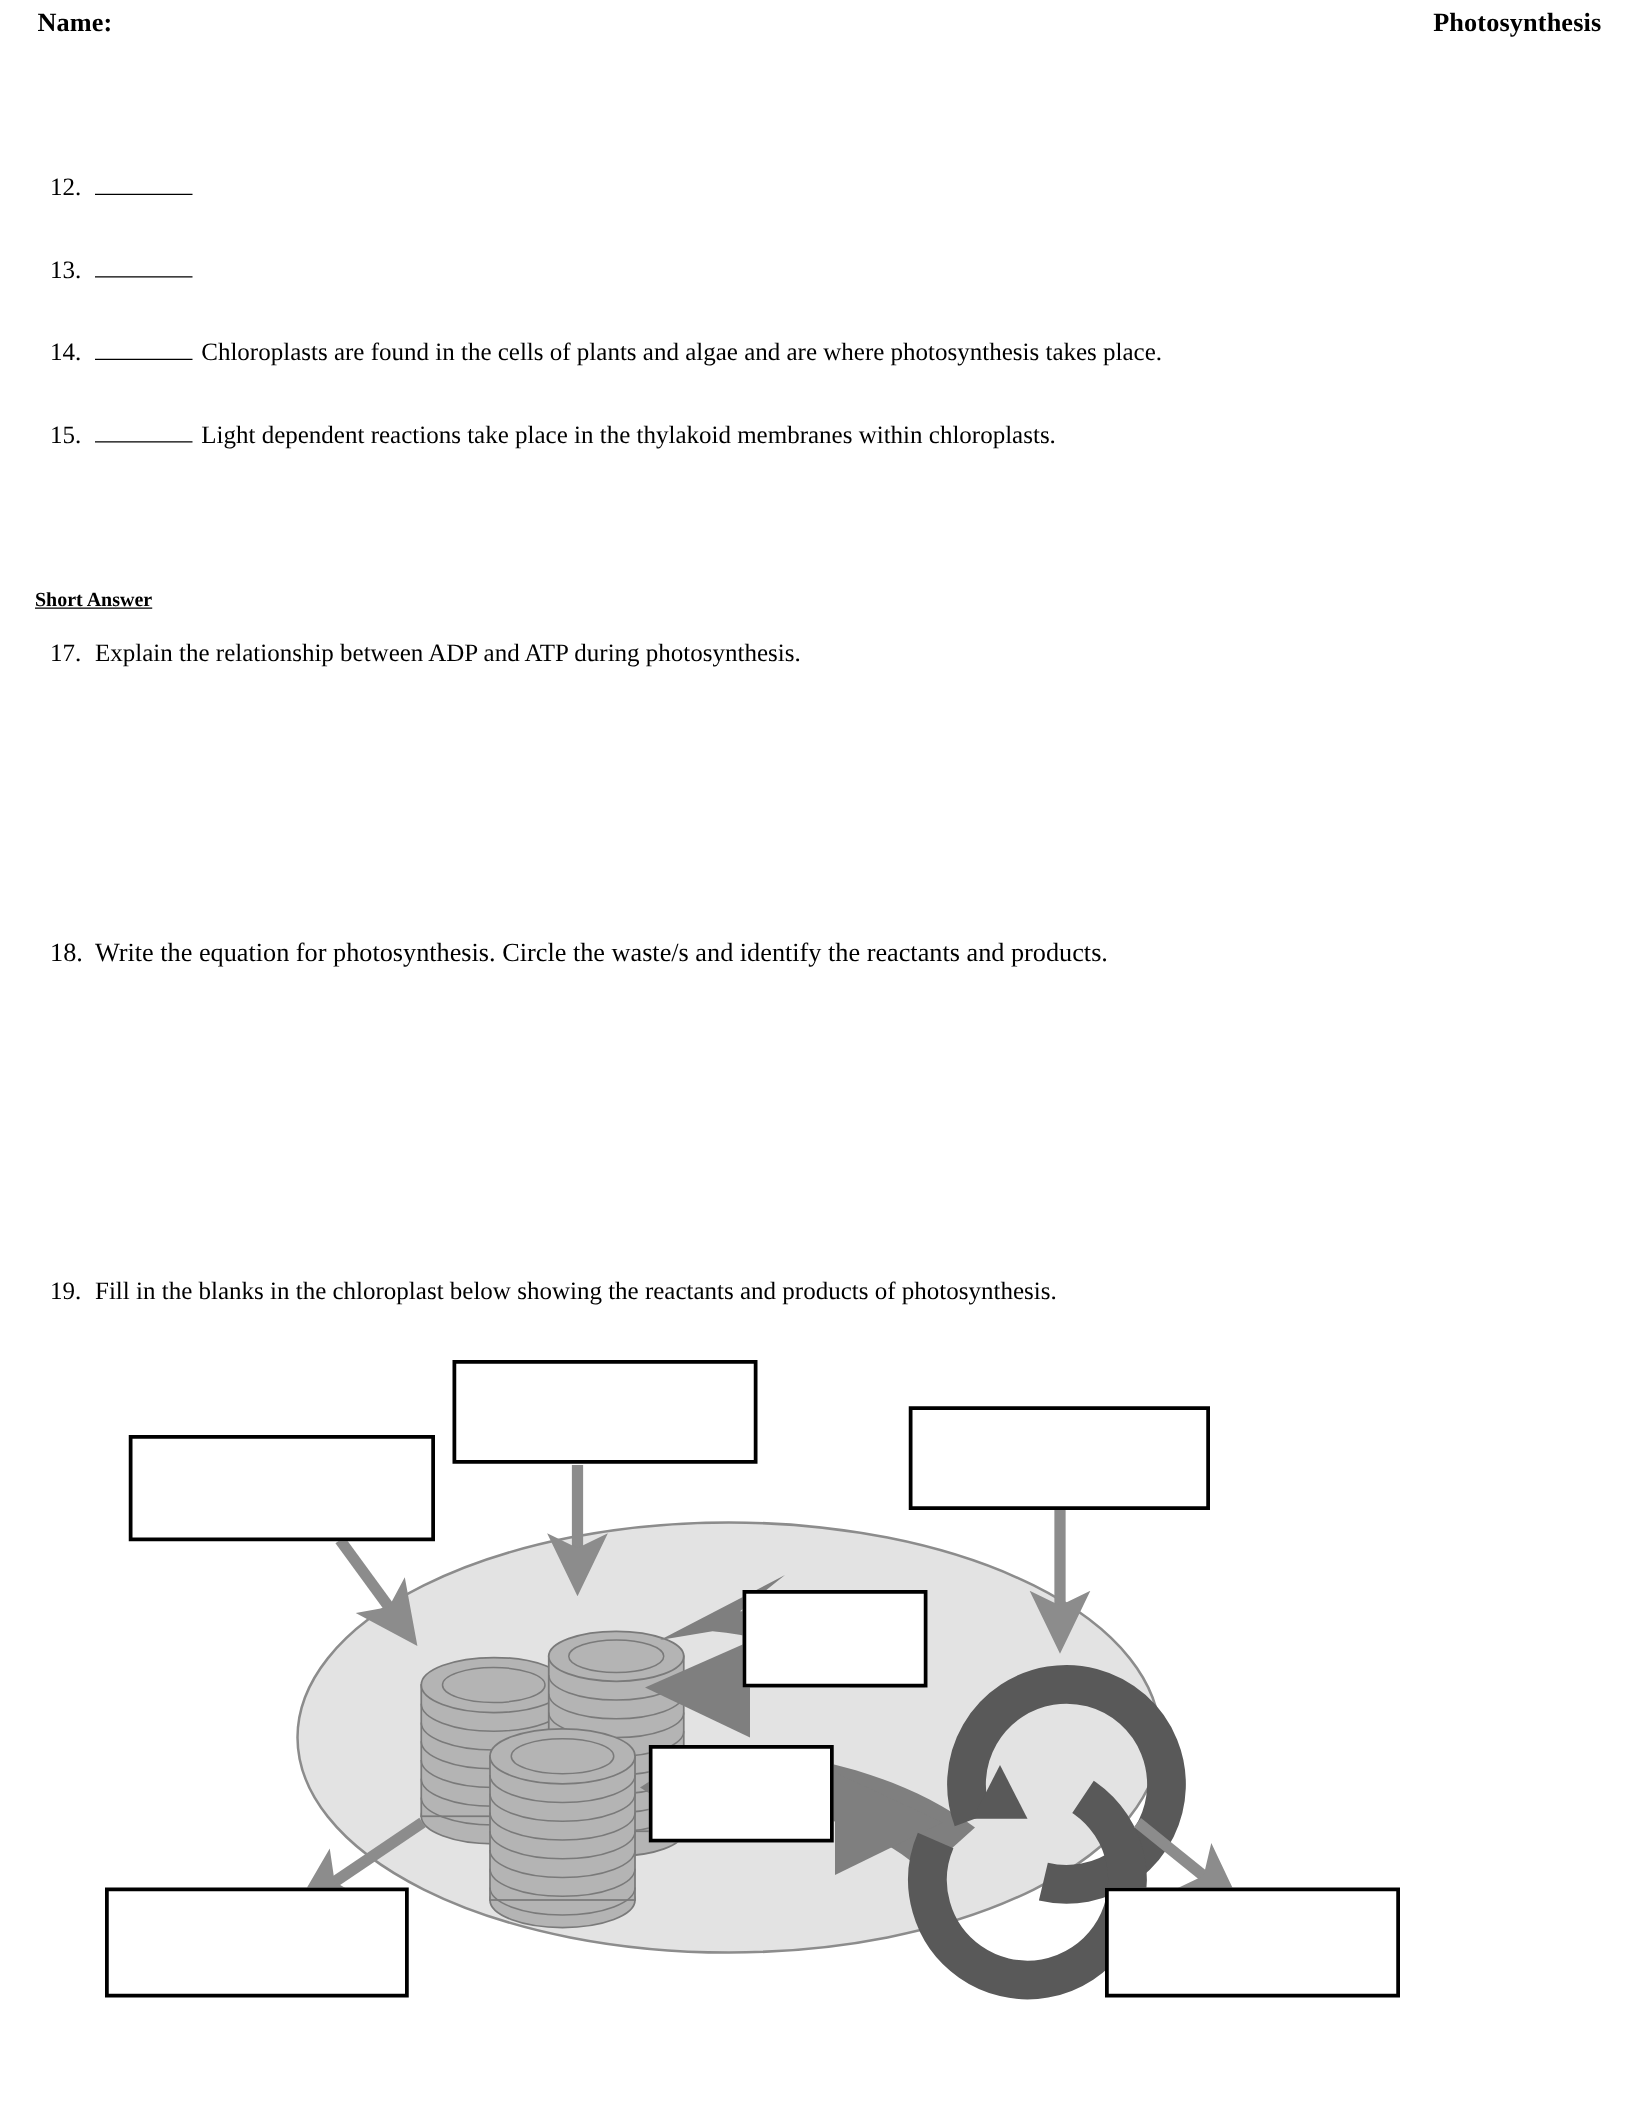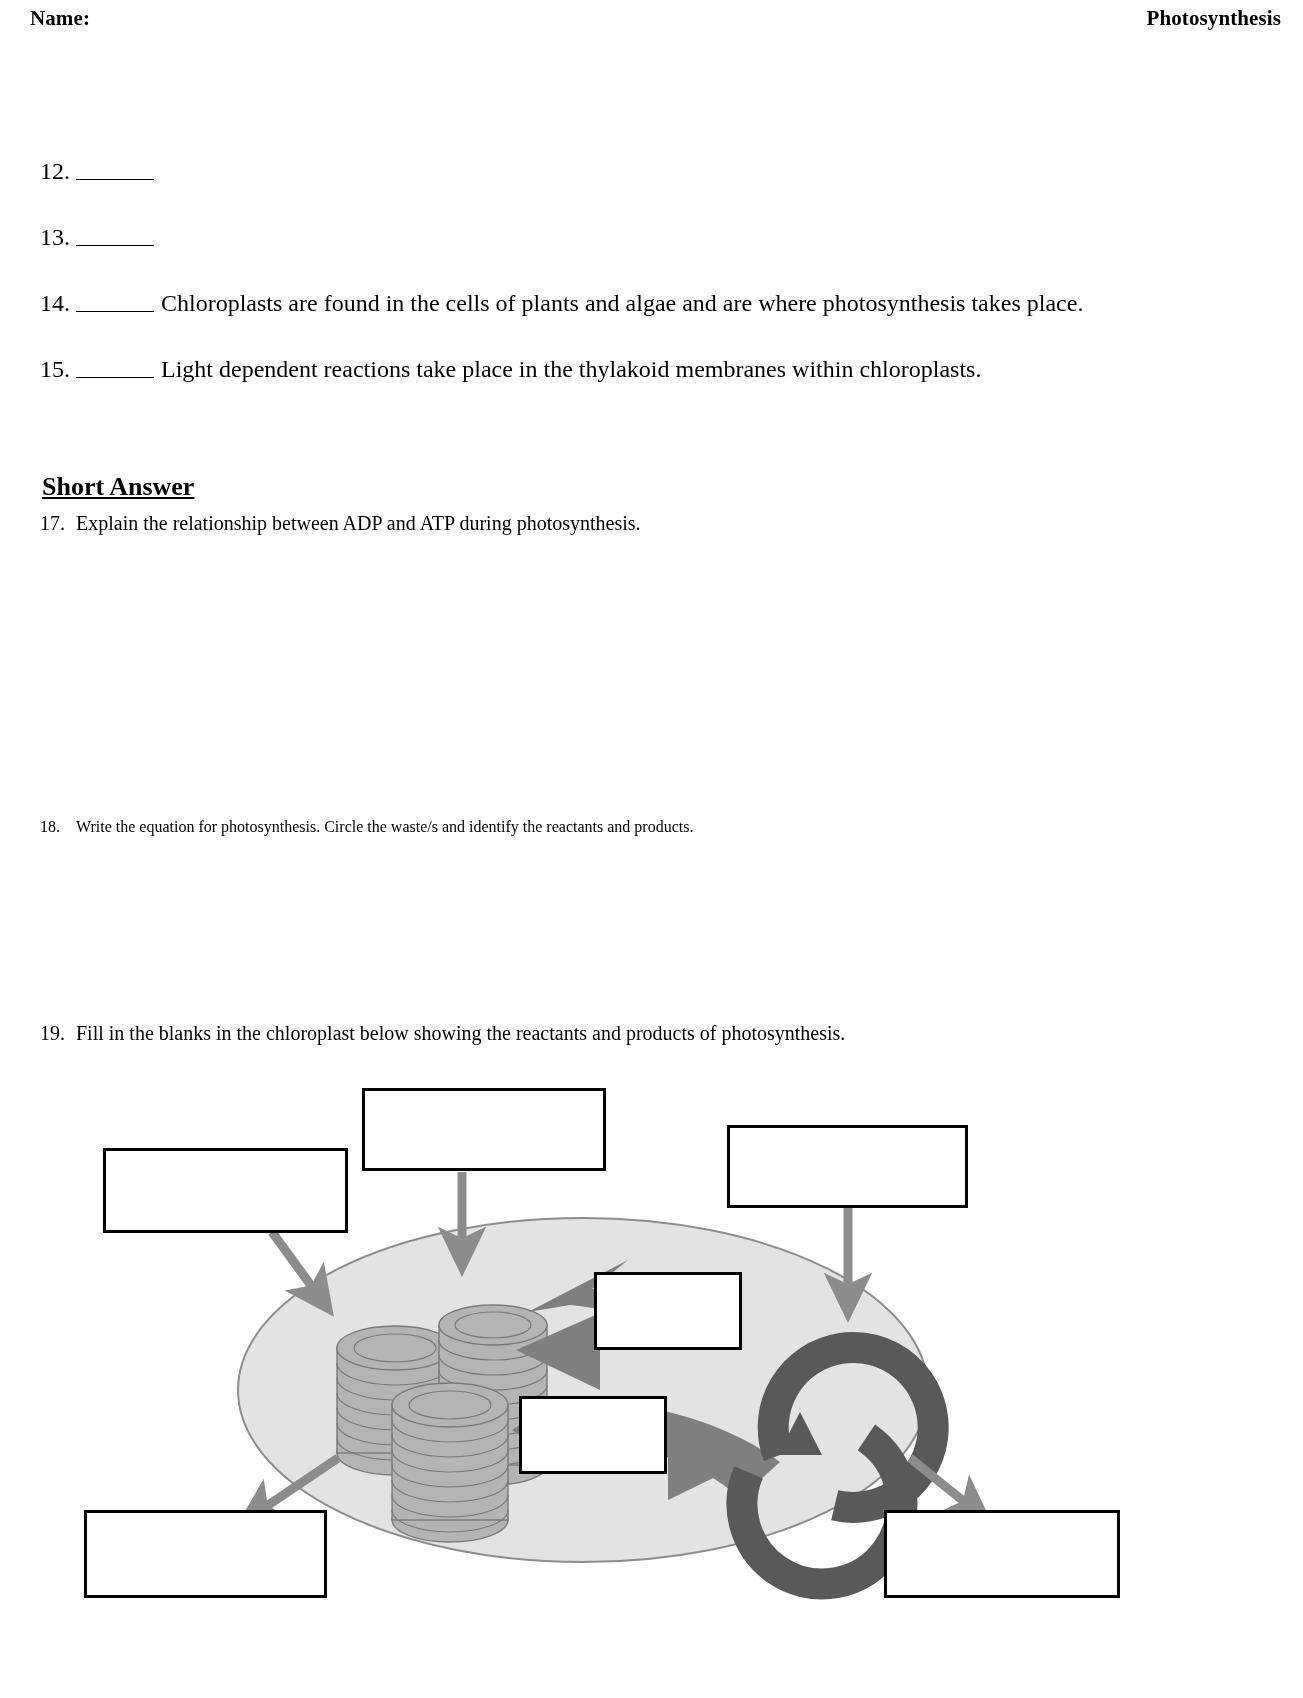--- a/index.html
+++ b/index.html
@@ -61,22 +61,22 @@
 
   
   .tf-list {
     position: absolute;
     top: 138px;
     left: 40px;
     width: 1100px;
   }
   .tf-item {
     display: flex;
-    align-items: center;
-    font-size: 24px;
+    align-items: flex-start;
+    font-size: 20px;
     height: 66px;
     line-height: 1.2;
   }
   .tf-num {
     width: 34px;
     flex: 0 0 34px;
   }
   .tf-blank {
     display: inline-block;
     width: 78px;
@@ -86,38 +86,38 @@
     margin: 0 7px 0 2px;
   }
   .tf-stmt {
     white-space: nowrap;
   }
 
   
   .short-answer-head {
     position: absolute;
     top: 472px;
-    left: 42px;
-    font-size: 26px;
+    left: 28px;
+    font-size: 16px;
     font-weight: bold;
     text-decoration: underline;
   }
 
   
   .q17 {
     position: absolute;
     top: 512px;
     left: 40px;
     font-size: 20px;
   }
   .q18 {
     position: absolute;
-    top: 818px;
+    top: 750px;
     left: 40px;
-    font-size: 16px;
+    font-size: 21px;
   }
   .q19 {
     position: absolute;
     top: 1022px;
     left: 40px;
     font-size: 20px;
   }
   .qnum {
     display: inline-block;
     width: 36px;

